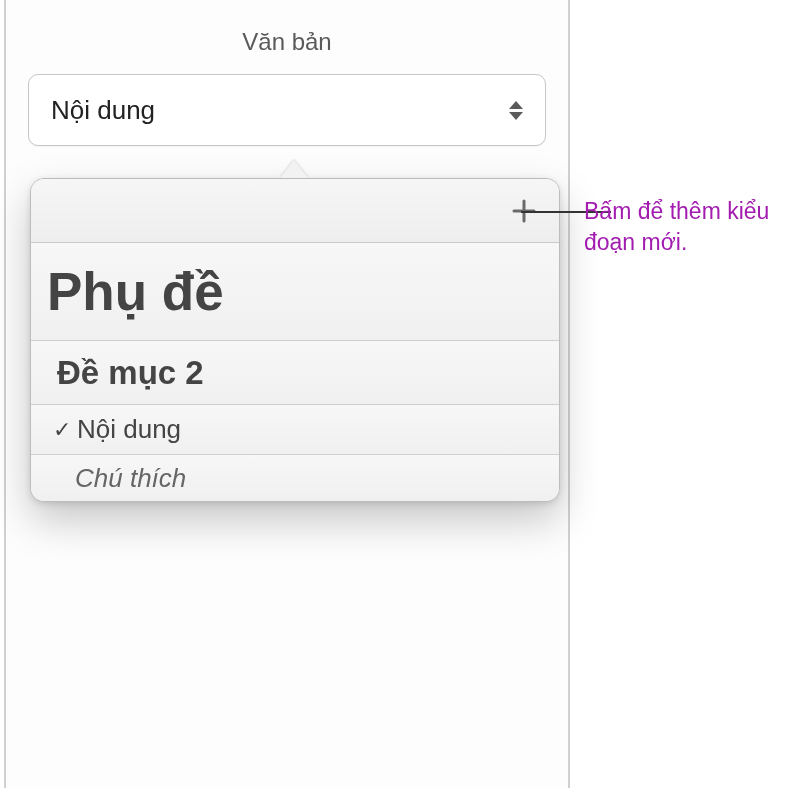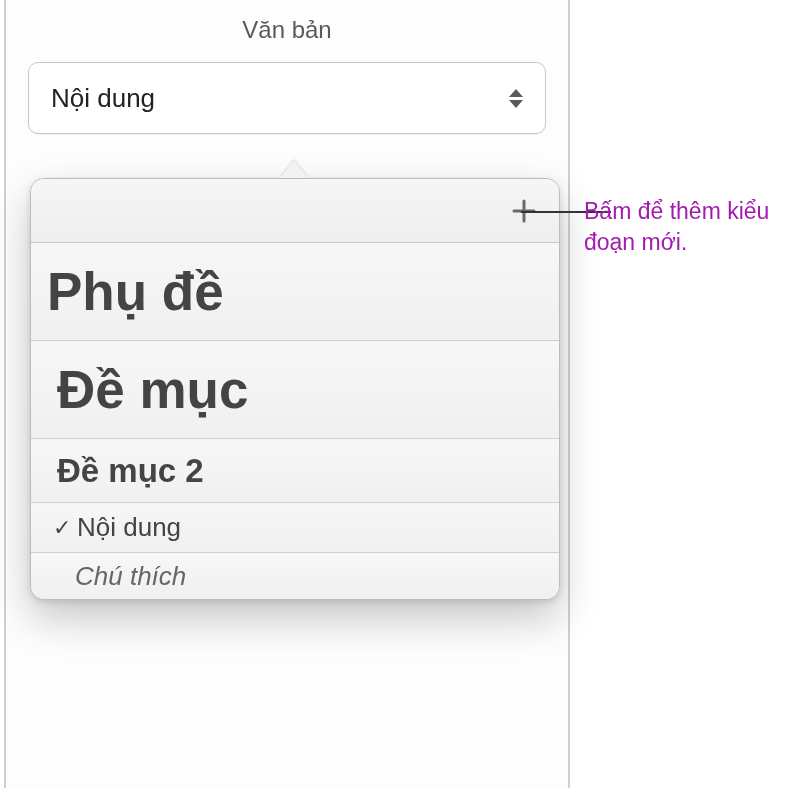--- a/index.html
+++ b/index.html
@@ -18,21 +18,21 @@
       width: 566px;
       height: 788px;
       border-left: 2px solid #d0d0d0;
       border-right: 2px solid #d0d0d0;
       background: #fdfdfd;
     }
     .panel-title {
       text-align: center;
       font-size: 24px;
       color: #5a5a5a;
-      padding: 16px 0 18px 0;
+      padding: 28px 0 18px 0;
       font-weight: 400;
     }
     .dropdown-field {
       margin: 0 22px;
       height: 72px;
       border: 1px solid #c7c7c7;
       border-radius: 10px;
       background: #fff;
       display: flex;
       align-items: center;
@@ -173,23 +173,20 @@
       <svg width="26" height="26" viewBox="0 0 26 26">
         <line x1="13" y1="3" x2="13" y2="23" stroke="#6a6a6a" stroke-width="3" stroke-linecap="round"></line>
         <line x1="3" y1="13" x2="23" y2="13" stroke="#6a6a6a" stroke-width="3" stroke-linecap="round"></line>
       </svg>
     </div>
   </div>
   <div class="style-list">
     <div class="style-item subtitle">
       <span>Phụ đề</span>
     </div>
-    <div class="style-item heading">
-      <span>Đề mục</span>
-    </div>
     <div class="style-item heading2">
       <span>Đề mục 2</span>
     </div>
     <div class="style-item body">
       <span class="checkmark">✓</span>
       <span>Nội dung</span>
     </div>
     <div class="style-item caption">
       <span>Chú thích</span>
     </div>

